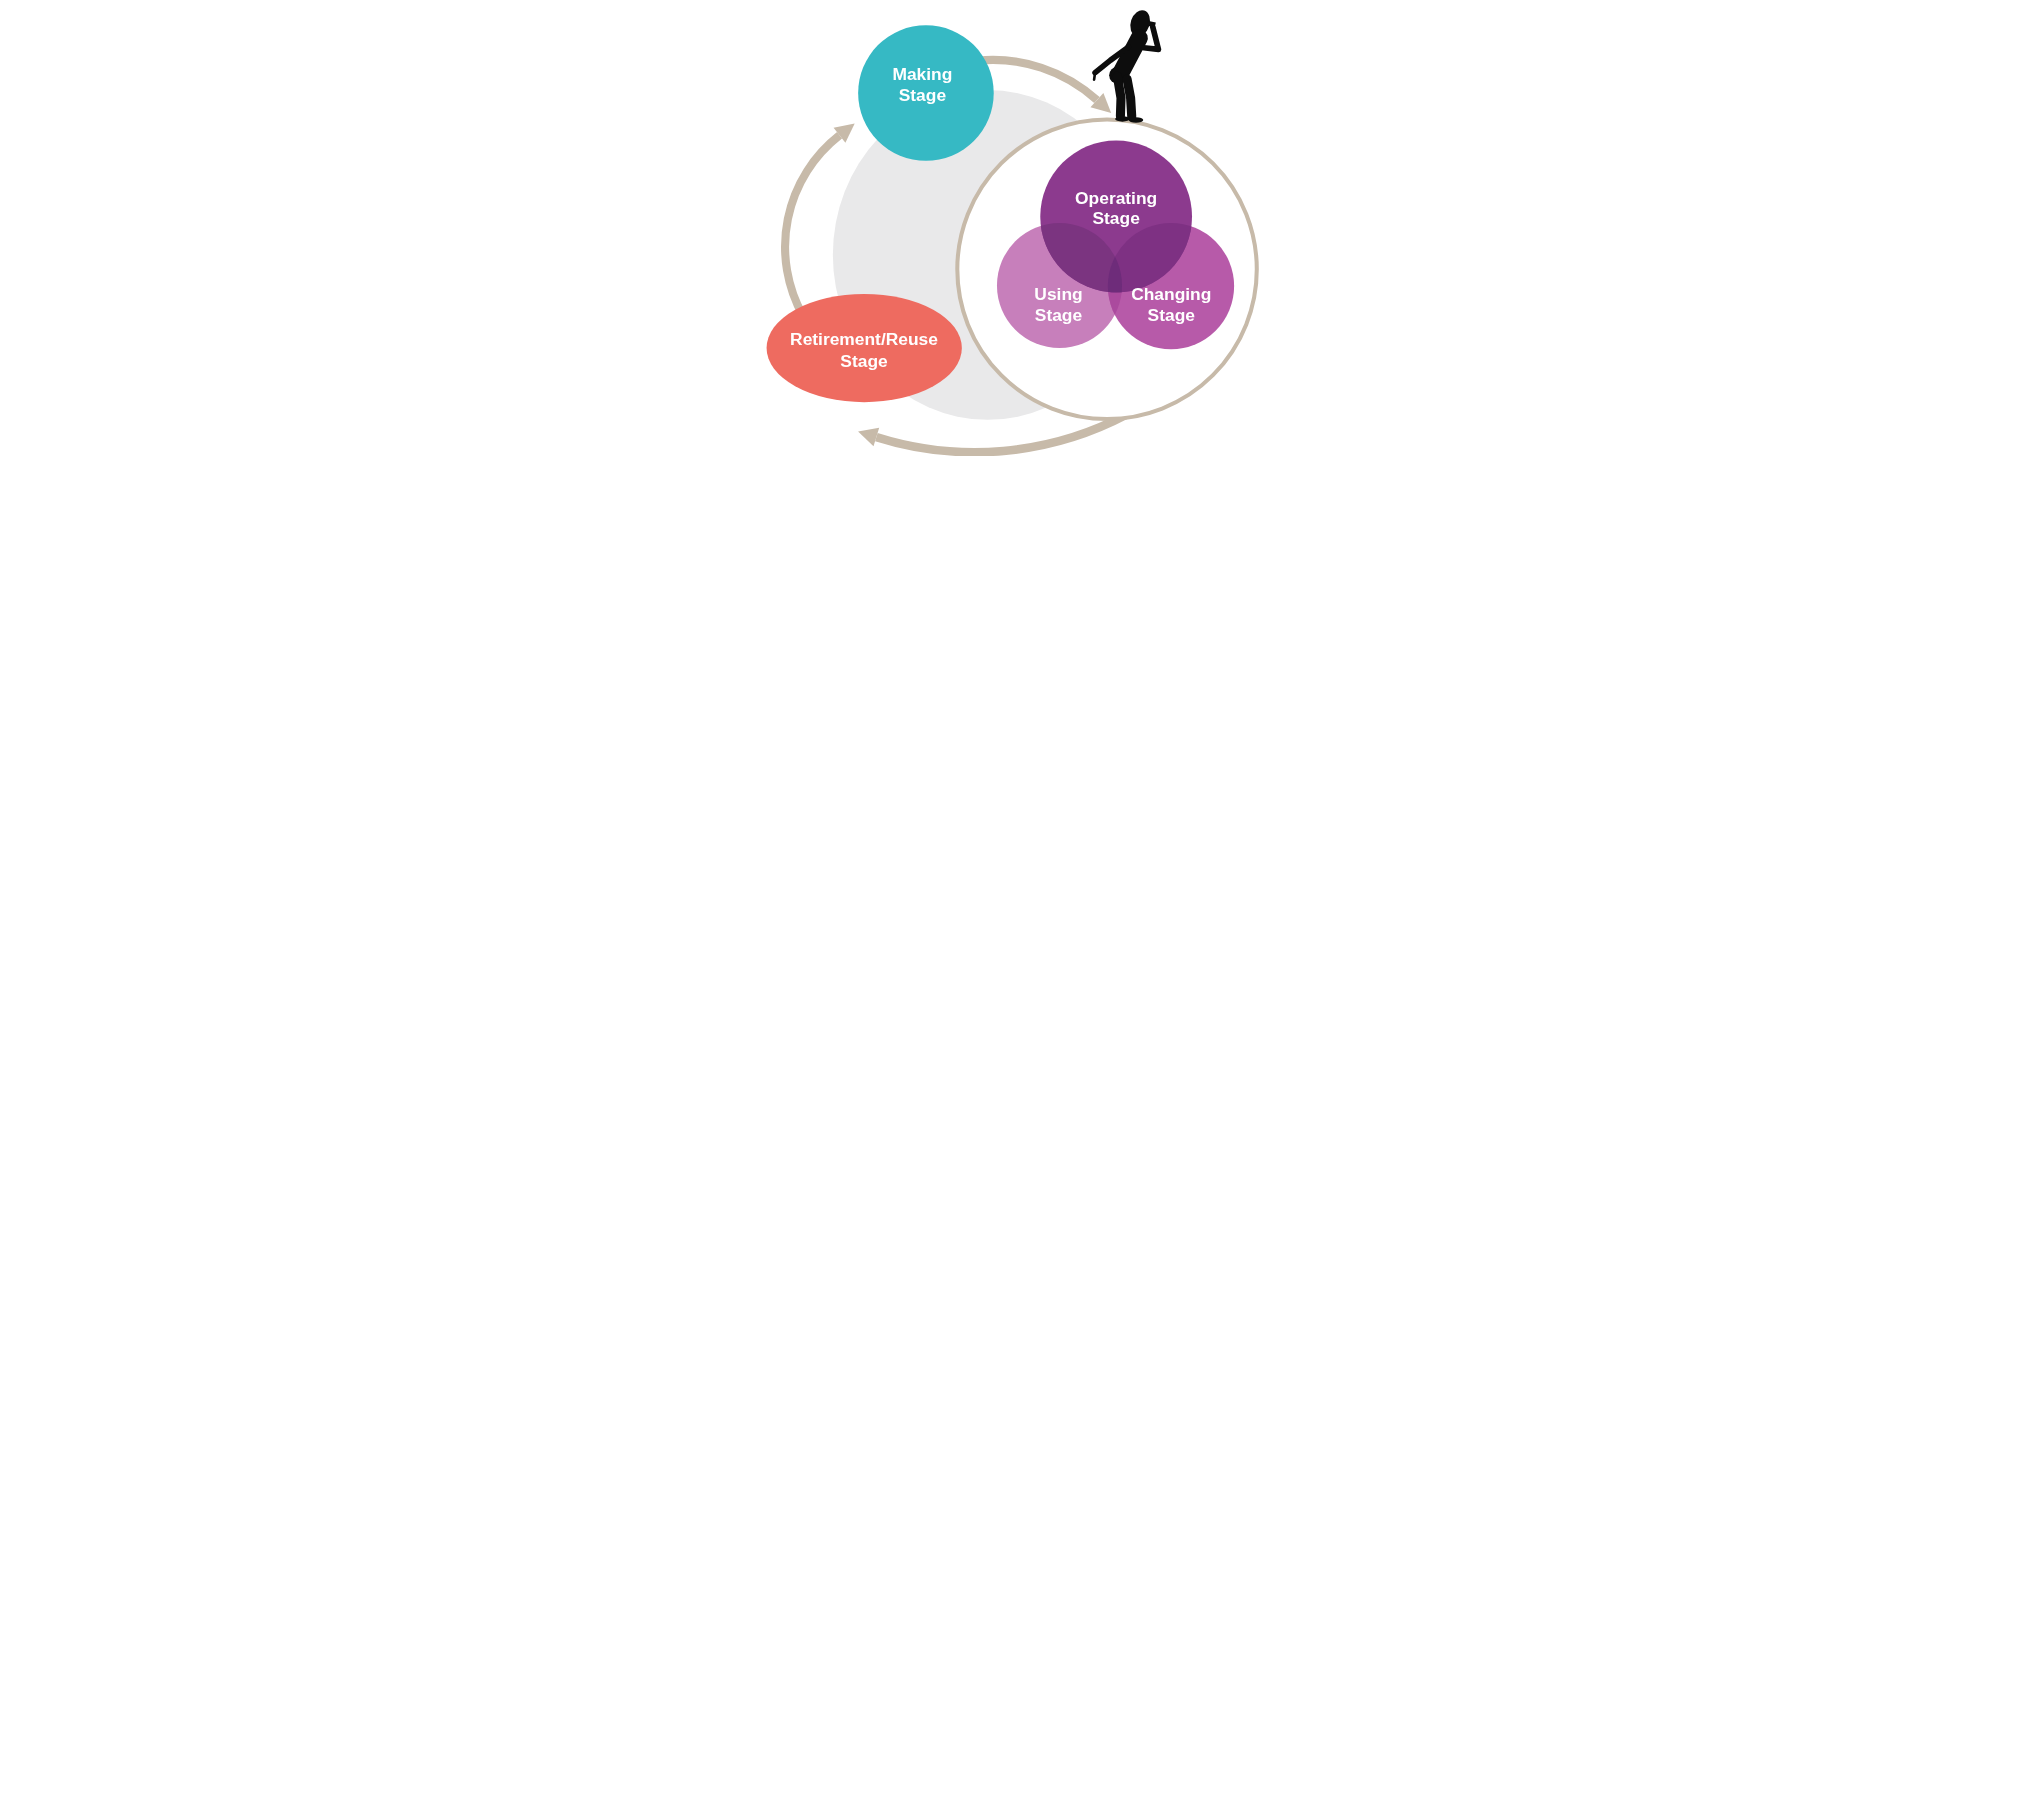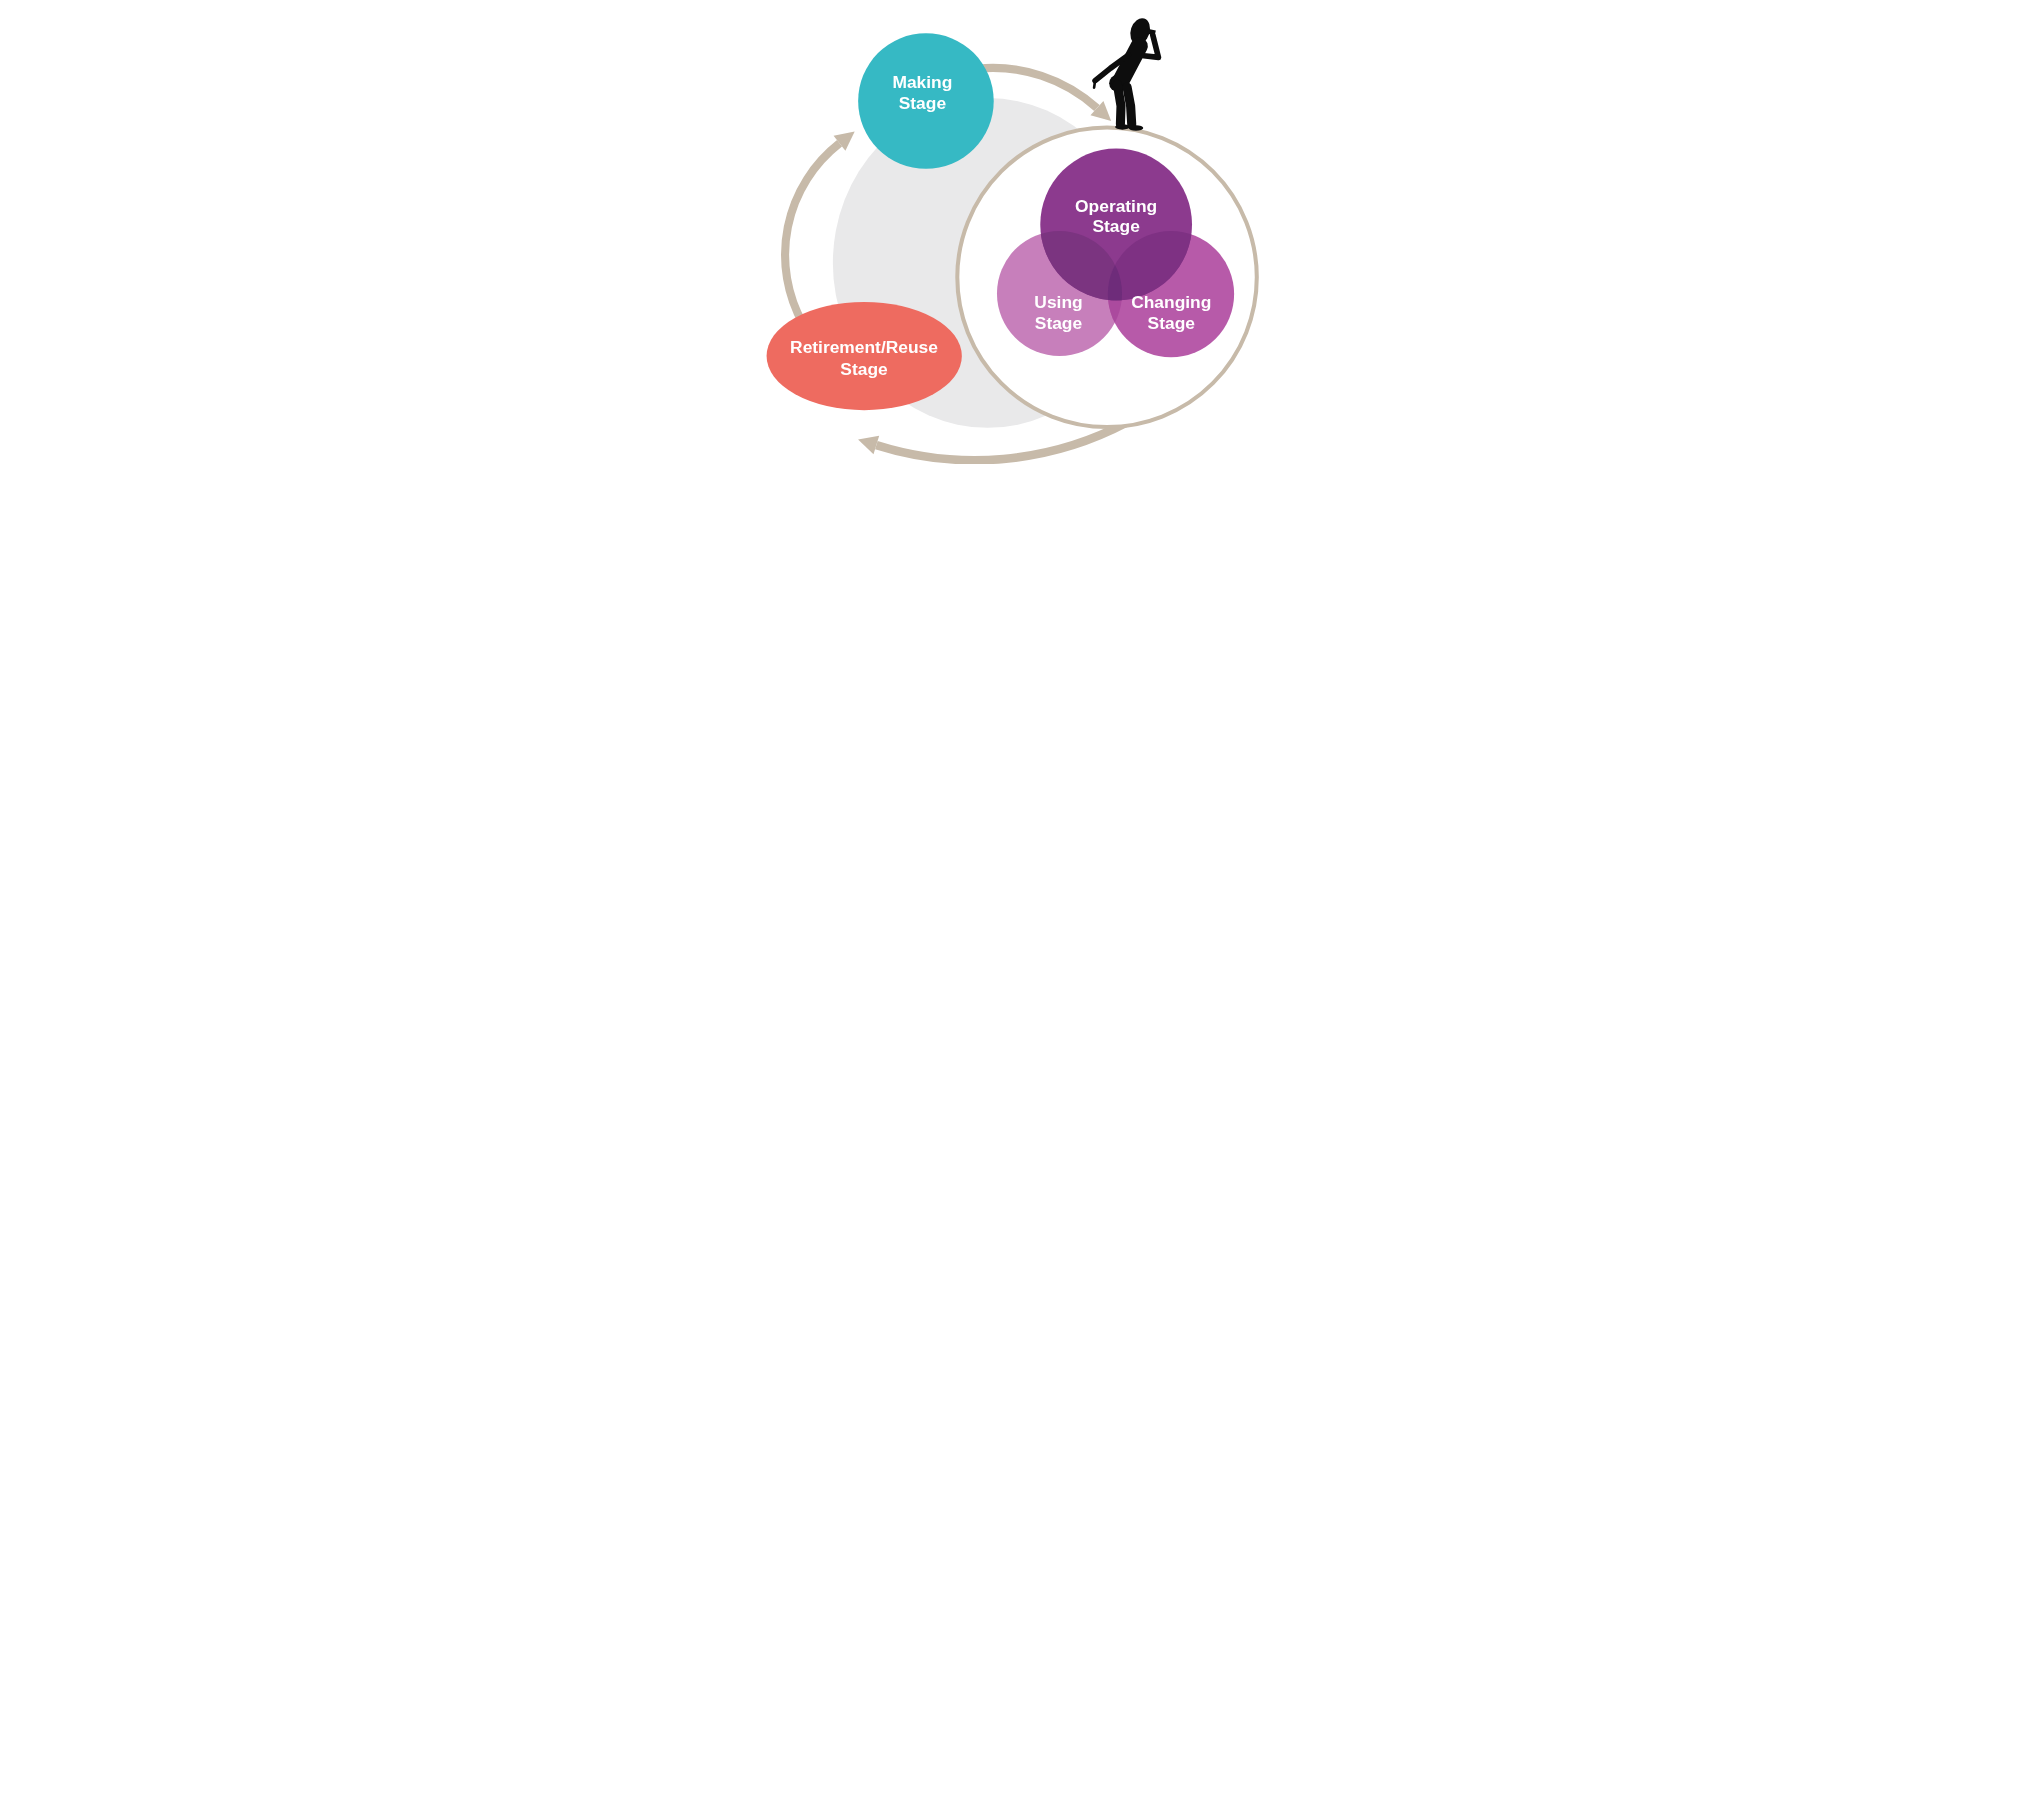--- a/index.html
+++ b/index.html
@@ -4,21 +4,21 @@
 <style>
   html, body {
     margin: 0;
     padding: 0;
     background: #ffffff;
     font-family: "Liberation Sans", sans-serif;
   }
   .canvas {
     width: 100%;
     max-width: 506px;
-    margin: 12px auto;
+    margin: 4px auto;
     display: block;
   }
   svg { display: block; width: 100%; height: auto; }
   .stage-label {
     font-family: "Liberation Sans", sans-serif;
     font-weight: bold;
     font-size: 172px;
     text-anchor: middle;
   }
 </style>

